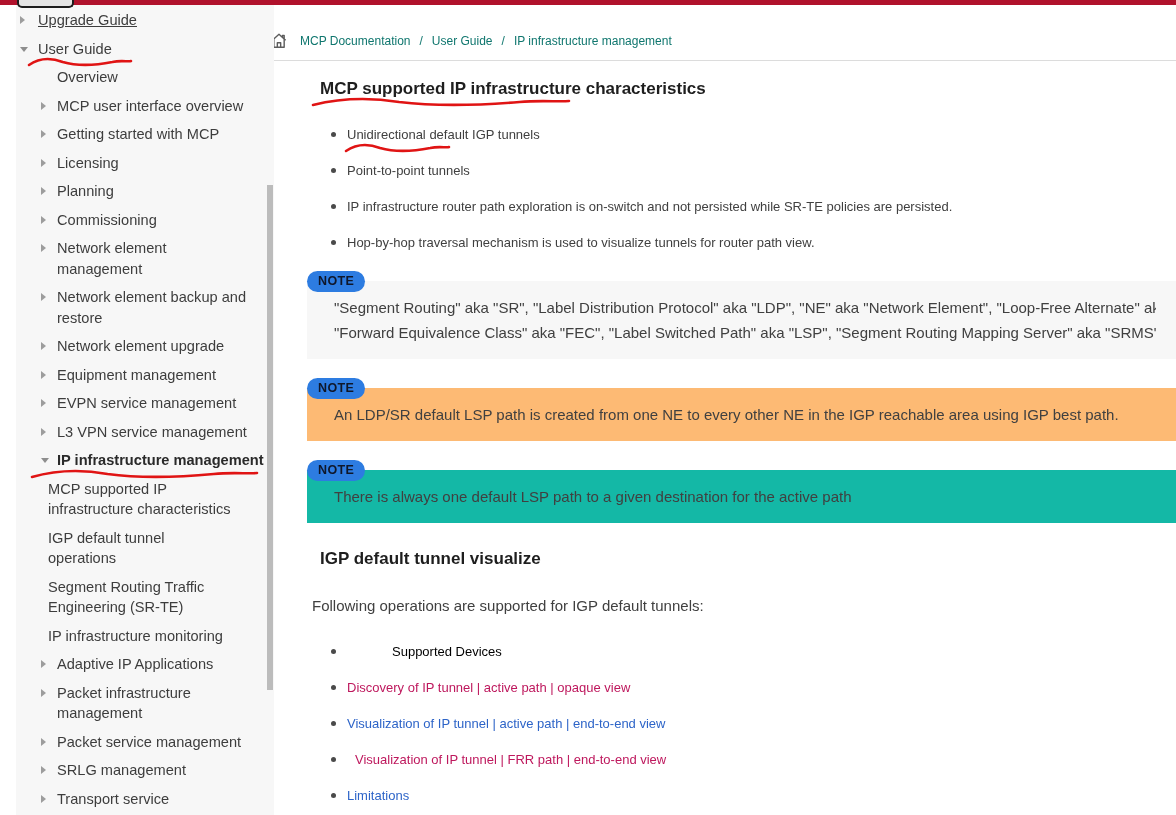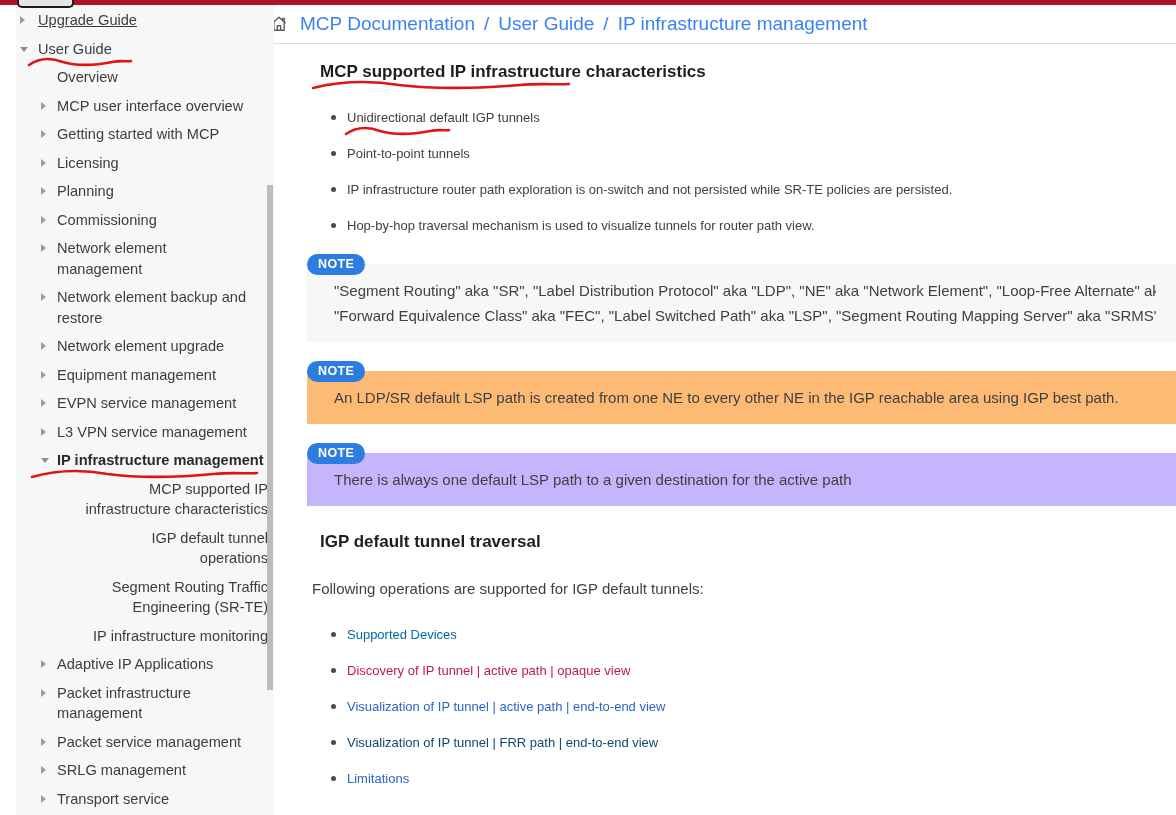--- a/index.html
+++ b/index.html
@@ -11,46 +11,46 @@
   
   .top-bar{position:absolute;top:0;left:0;width:1176px;height:5px;z-index:4;}
   .clipped-box{position:absolute;top:0;left:17px;width:57px;height:8px;box-sizing:border-box;
     background:#e4e4e4;border:2px solid #1d1d1d;border-top:none;border-radius:0 0 5px 5px;z-index:6;}
   
   .sidebar{position:absolute;top:5px;left:0;width:258px;height:810px;background:#f7f7f7;overflow:hidden;z-index:2;margin-left:16px;}
   ul.nav{list-style:none;margin:0;padding:1px 0 0 0;}
   .nav-item{position:relative;padding:4px 6px 4px 0;line-height:20.5px;font-size:14.6px;color:#3d3d3d;cursor:pointer;}
   .nav-item .lab{display:inline-block;position:relative;}
   .nav-item .lab div{white-space:nowrap;}
-  .lvl0{padding-left:22px;} .lvl1{padding-left:41px;} .lvl2{padding-left:32px;text-align:right;}
+  .lvl0{padding-left:22px;} .lvl1{padding-left:41px;} .lvl2{padding-left:32px;}
   .arrow{position:absolute;top:10px;width:0;height:0;}
   .lvl0 .arrow{left:4px;} .lvl1 .arrow{left:25px;}
   .arrow.collapsed{border-left:5px solid #9d9d9d;border-top:4.5px solid transparent;border-bottom:4.5px solid transparent;}
   .arrow.expanded{border-top:5px solid #8e8e8e;border-left:4.5px solid transparent;border-right:4.5px solid transparent;top:12px;}
   .nav-item.bold .lab{font-weight:bold;color:#2a2a2a;}
   .lab.und div{text-decoration:underline;}
   .scroll-thumb{position:absolute;right:1px;top:180px;width:6px;height:505px;background:#bcbcbc;}
   
   .content{position:absolute;top:5px;left:258px;right:0;bottom:0;background:#fff;overflow:hidden;}
   .breadcrumb{height:38px;display:flex;align-items:center;gap:9px;padding-left:11px;
-    border-bottom:1px solid #dcdcdc;color:#3b82f6;font-size:19px;}
+    border-bottom:1px solid #dcdcdc;color:#0f766e;font-size:12px;margin-top:17px;}
   .crumb{cursor:pointer;white-space:nowrap;}
   .home-ic{display:flex;align-items:center;margin-right:2px;cursor:pointer;}
   .main{padding:9px 0 0 54px;}
   h2.sec{font-size:17px;font-weight:bold;color:#1e1e1e;margin:8px;line-height:21px;}
   .annotated{position:relative;display:inline-block;}
   svg.doodle{position:absolute;top:calc(100% - 3px);pointer-events:none;z-index:3;overflow:visible;}
   ul.blist{list-style:none;margin:25px 0 0 0;padding:0 0 0 35px;font-size:13px;color:#404040;}
   ul.blist li{position:relative;margin:0 0 15px 0;line-height:21px;white-space:nowrap;}
   ul.blist li:last-child{margin-bottom:0;}
   ul.blist li::before{content:'';position:absolute;left:-16px;top:8px;width:5px;height:5px;border-radius:50%;background:#4a4a4a;}
   ul.links li a{text-decoration:none;cursor:pointer;}
   .notes-wrap .note{margin:19px 0 0 -5px;position:relative;}
   .notes-wrap .note:first-child{margin-top:18px;}
-  .note-badge{display:inline-block;color:#ffffff;font-size:12.5px;font-weight:bold;letter-spacing:.4px;
+  .note-badge{display:inline-block;color:#0f172a;font-size:12.5px;font-weight:bold;letter-spacing:.4px;
     padding:3px 11px 4px;border-radius:11px;position:relative;z-index:2;}
   .note-body{background:#f7f7f7;margin-top:-11px;padding:14px 20px 14px 27px;font-size:15px;color:#404040;}
   .note-line{white-space:nowrap;line-height:25px;overflow:hidden;}
   h2.mt2{margin-top:25px;}
   p.intro{margin:26px 0 0 0;font-size:15px;color:#404040;line-height:21px;}
   ul.links{margin-top:25px;}
 </style>
 </head>
 <body>
 
@@ -122,28 +122,28 @@
       </ul>
 
     <div class="notes-wrap" id="notes">
         <div class="note"><span class="note-badge" style="background: rgb(45, 124, 225);">NOTE</span><div class="note-body" style="background: rgb(247, 247, 247);">
             <div class="note-line">"Segment Routing" aka "SR", "Label Distribution Protocol" aka "LDP", "NE" aka "Network Element", "Loop-Free Alternate" aka "LFA",</div>
             <div class="note-line">"Forward Equivalence Class" aka "FEC", "Label Switched Path" aka "LSP", "Segment Routing Mapping Server" aka "SRMS",</div>
           </div></div>
         <div class="note"><span class="note-badge" style="background: rgb(45, 124, 225);">NOTE</span><div class="note-body" style="background: #fdba74;">
             <div class="note-line">An LDP/SR default LSP path is created from one NE to every other NE in the IGP reachable area using IGP best path.</div>
           </div></div>
-        <div class="note"><span class="note-badge" style="background: rgb(45, 124, 225);">NOTE</span><div class="note-body" style="background: #c4b5fd;">
+        <div class="note"><span class="note-badge" style="background: rgb(45, 124, 225);">NOTE</span><div class="note-body" style="background: #14b8a6;">
             <div class="note-line">There is always one default LSP path to a given destination for the active path</div>
           </div></div>
       </div>
 
-    <h2 class="sec mt2">IGP default tunnel traversal</h2>
+    <h2 class="sec mt2">IGP default tunnel visualize</h2>
     <p class="intro">Following operations are supported for IGP default tunnels:</p>
     <ul class="blist links" id="links">
-        <li><a href="#" style="color: #0369a1;">Supported Devices</a></li>
+        <li><a href="#" style="color: #000000; margin-left: 45px;">Supported Devices</a></li>
         <li><a href="#" style="color: #be185d;">Discovery of IP tunnel | active path | opaque view</a></li>
         <li><a href="#" style="color: rgb(45, 100, 200);">Visualization of IP tunnel | active path | end-to-end view</a></li>
-        <li><a href="#" style="color: #0c4a6e;">Visualization of IP tunnel | FRR path | end-to-end view</a></li>
+        <li><a href="#" style="color: #be185d; margin-left: 8px;">Visualization of IP tunnel | FRR path | end-to-end view</a></li>
         <li><a href="#" style="color: rgb(45, 100, 200);">Limitations</a></li>
       </ul>
   </div>
 </div>
 
 </body></html>

